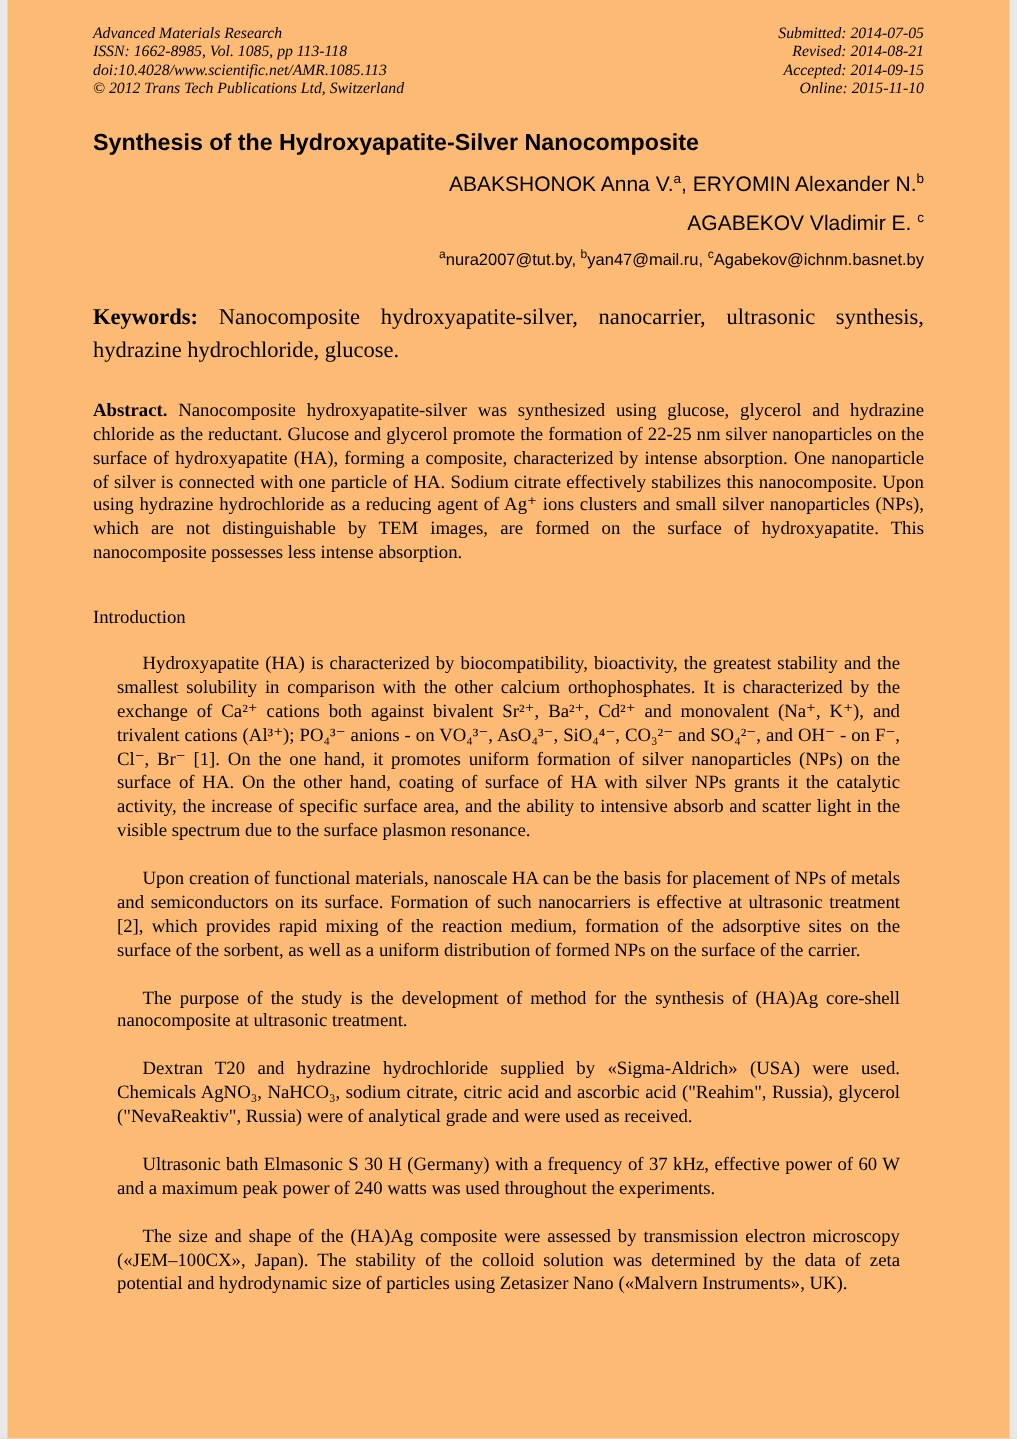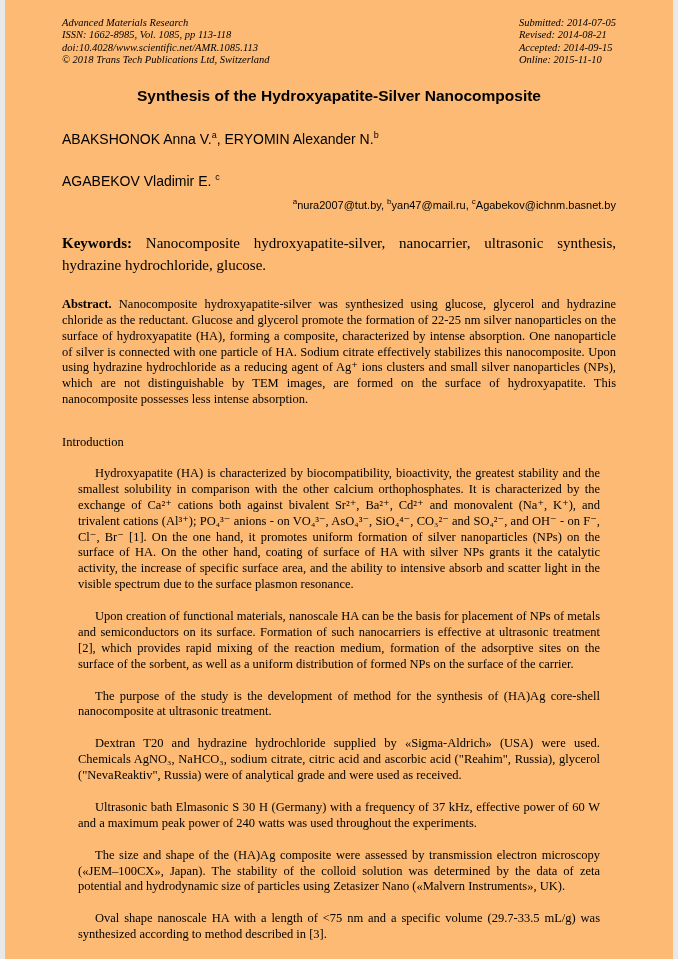--- a/index.html
+++ b/index.html
@@ -16,35 +16,35 @@
   }
   
   .meta {
     display: flex;
     justify-content: space-between;
     font-family: "Liberation Serif", "DejaVu Serif", serif;
     font-style: italic;
     font-size: 10.5px;
     line-height: 1.17;
   }
-  .meta-right { }
+  .meta-right { text-align: right; }
 
   
   .title {
     margin: 21px 0 0 0;
-    text-align: center;
+    text-align: left;
     font-family: "Liberation Sans", "DejaVu Sans", sans-serif;
     font-size: 15.5px;
     font-weight: 700;
   }
   .authors-line {
-    text-align: left;
+    text-align: right;
     font-family: "Liberation Sans", "DejaVu Sans", sans-serif;
     font-size: 14px;
-    margin-top: 26px;
+    margin-top: 10px;
     line-height: 1.1;
   }
   .authors-line sup { font-size: 9px; }
   .affiliation {
     margin: 12px auto 0 auto;
     max-width: 480px;
     text-align: center;
     font-family: "Liberation Sans", "DejaVu Sans", sans-serif;
     font-size: 11px;
     line-height: 1.45;
@@ -88,21 +88,21 @@
 </head>
 <body>
 
 <div class="page">
 
   <header class="meta">
     <div class="meta-left">
       <div>Advanced Materials Research</div>
       <div>ISSN: 1662-8985, Vol. 1085, pp 113-118</div>
       <div>doi:10.4028/www.scientific.net/AMR.1085.113</div>
-      <div>© 2018 Trans Tech Publications Ltd, Switzerland</div>
+      <div>© 2012 Trans Tech Publications Ltd, Switzerland</div>
     </div>
     <div class="meta-right">
       <div>Submitted: 2014-07-05</div>
       <div>Revised: 2014-08-21</div>
       <div>Accepted: 2014-09-15</div>
       <div>Online: 2015-11-10</div>
     </div>
   </header>
 
   <h1 class="title">Synthesis of the Hydroxyapatite-Silver Nanocomposite</h1>
@@ -119,15 +119,14 @@
   <p class="bodytext abstract"><b>Abstract.</b> <span>Nanocomposite hydroxyapatite-silver was synthesized using glucose, glycerol and hydrazine chloride as the reductant. Glucose and glycerol promote the formation of 22-25 nm silver nanoparticles on the surface of hydroxyapatite (HA), forming a composite, characterized by intense absorption. One nanoparticle of silver is connected with one particle of HA. Sodium citrate effectively stabilizes this nanocomposite. Upon using hydrazine hydrochloride as a reducing agent of Ag⁺ ions clusters and small silver nanoparticles (NPs), which are not distinguishable by TEM images, are formed on the surface of hydroxyapatite. This nanocomposite possesses less intense absorption.</span></p>
 
   <h2 class="section-heading">Introduction</h2>
   <p class="bodytext para">Hydroxyapatite (HA) is characterized by biocompatibility, bioactivity, the greatest stability and the smallest solubility in comparison with the other calcium orthophosphates. It is characterized by the exchange of Ca²⁺ cations both against bivalent Sr²⁺, Ba²⁺, Cd²⁺ and monovalent (Na⁺, K⁺), and trivalent cations (Al³⁺); PO₄³⁻ anions - on VO₄³⁻, AsO₄³⁻, SiO₄⁴⁻, CO₃²⁻ and SO₄²⁻, and OH⁻ - on F⁻, Cl⁻, Br⁻ [1]. On the one hand, it promotes uniform formation of silver nanoparticles (NPs) on the surface of HA. On the other hand, coating of surface of HA with silver NPs grants it the catalytic activity, the increase of specific surface area, and the ability to intensive absorb and scatter light in the visible spectrum due to the surface plasmon resonance.</p>
   <p class="bodytext para">Upon creation of functional materials, nanoscale HA can be the basis for placement of NPs of metals and semiconductors on its surface. Formation of such nanocarriers is effective at ultrasonic treatment [2], which provides rapid mixing of the reaction medium, formation of the adsorptive sites on the surface of the sorbent, as well as a uniform distribution of formed NPs on the surface of the carrier.</p>
   <p class="bodytext para">The purpose of the study is the development of method for the synthesis of (HA)Ag core-shell nanocomposite at ultrasonic treatment.</p>
 
   <p class="bodytext para">Dextran T20 and hydrazine hydrochloride supplied by «Sigma-Aldrich» (USA) were used. Chemicals AgNO₃, NaHCO₃, sodium citrate, citric acid and ascorbic acid ("Reahim", Russia), glycerol ("NevaReaktiv", Russia) were of analytical grade and were used as received.</p>
   <p class="bodytext para">Ultrasonic bath Elmasonic S 30 H (Germany) with a frequency of 37 kHz, effective power of 60 W and a maximum peak power of 240 watts was used throughout the experiments.</p>
   <p class="bodytext para">The size and shape of the (HA)Ag composite were assessed by transmission electron microscopy («JEM–100CX», Japan). The stability of the colloid solution was determined by the data of zeta potential and hydrodynamic size of particles using Zetasizer Nano («Malvern Instruments», UK).</p>
-  <p class="bodytext para">Oval shape nanoscale HA with a length of &lt;75 nm and a specific volume (29.7-33.5 mL/g) was synthesized according to method described in [3].</p>
 
 </div>
 
 </body></html>

